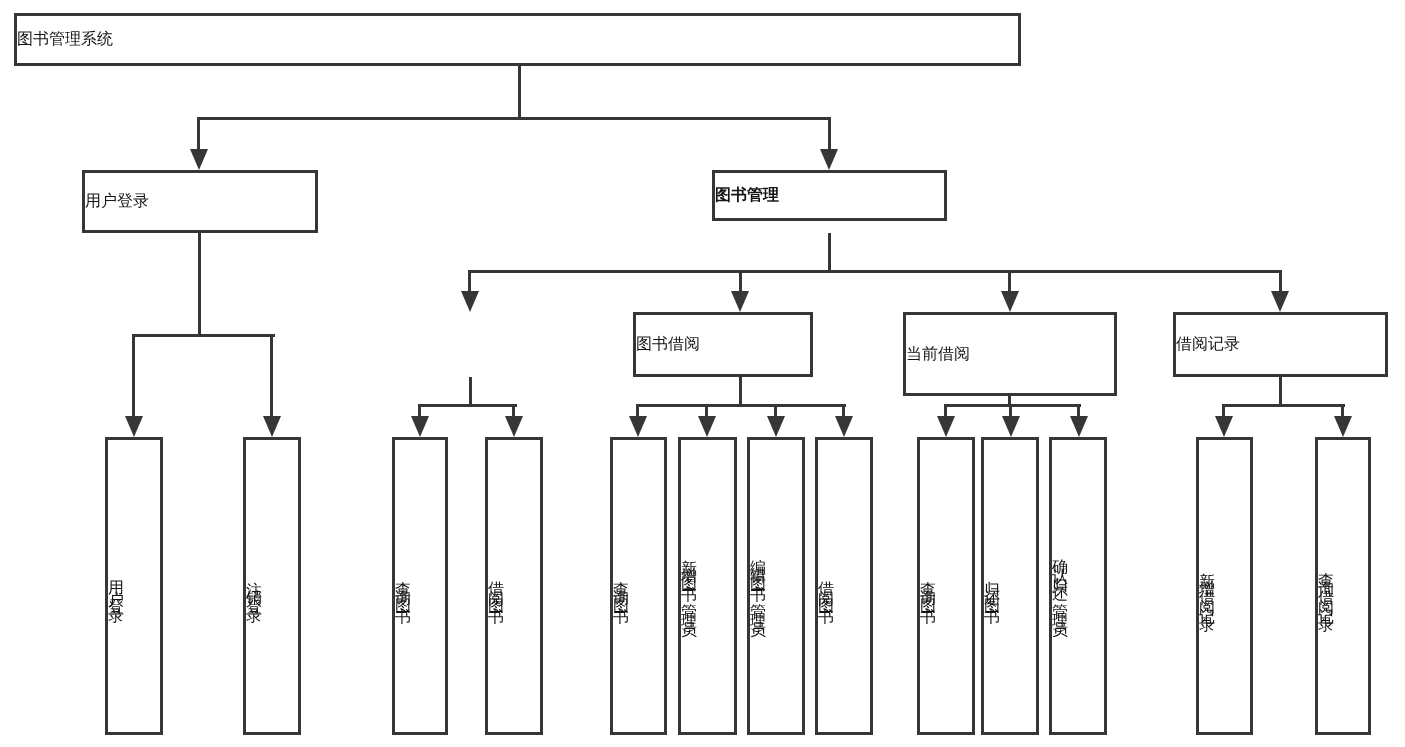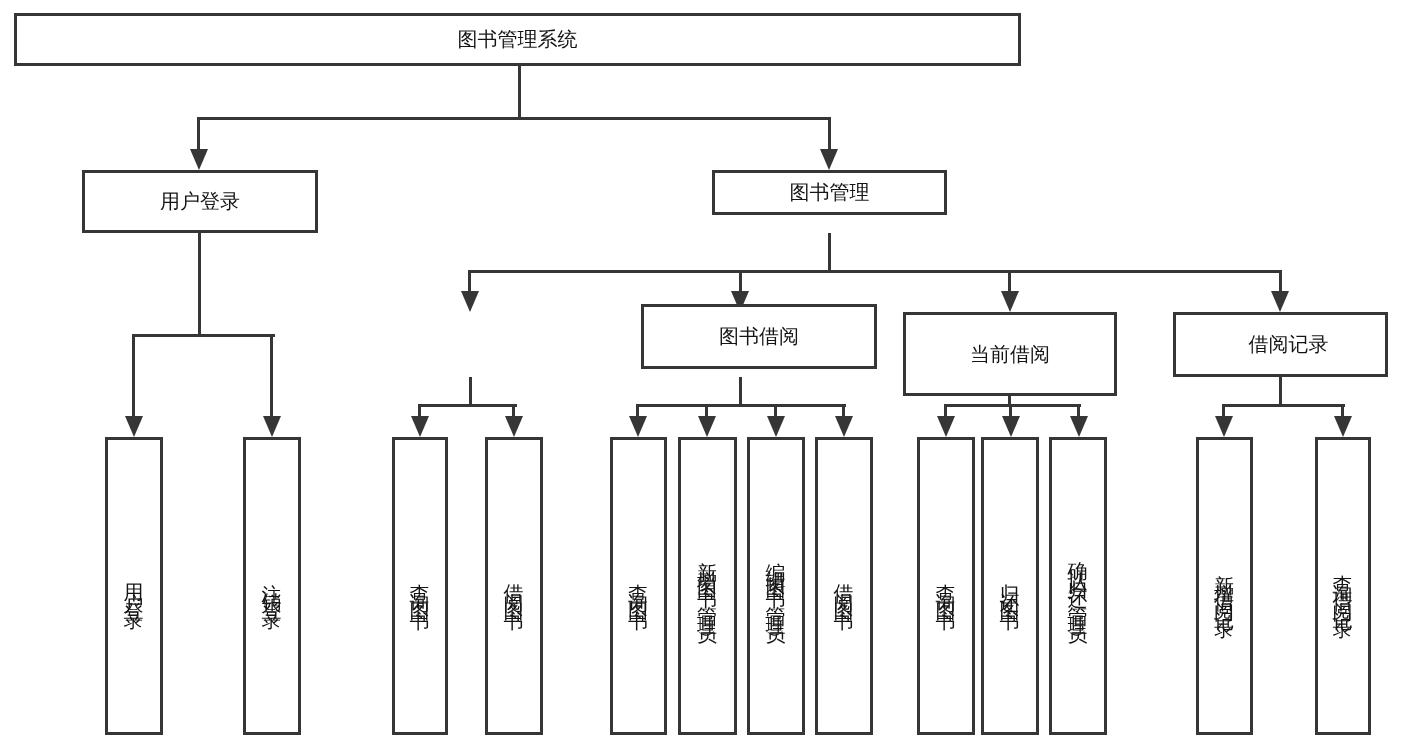--- a/index.html
+++ b/index.html
@@ -12,24 +12,23 @@
   }
   .stage { position:absolute; left:0; top:0; width:1405px; height:747px; }
 
   
   .box {
     position:absolute;
     box-sizing:border-box;
     background:#ffffff;
     border:3px solid #363636;
     color:#141414;
-    font-size:20px;
+    font-size:16px;
     display:flex;
     align-items:center;
-    justify-content:center;
     text-align:center;
     z-index:2;
   }
   .vbox .vtext {
     writing-mode:vertical-lr;
     text-orientation:mixed;
     letter-spacing:9px;
     line-height:1;
   }
 
@@ -42,25 +41,25 @@
     width:0; height:0;
     border-left:9px solid transparent;
     border-right:9px solid transparent;
     border-top:21px solid #363636;
     z-index:1;
   }
 
   
   #n-root           { left:14px;   top:13px;  width:1007px; height:53px; }
   #n-user-login     { left:82px;   top:170px; width:236px;  height:63px; }
-  #n-book-mgmt      { left:712px;  top:170px; width:235px;  height:45px; }
+  #n-book-mgmt      { left:712px;  top:170px; width:235px;  height:51px;font-weight:bold; }
   #n-new-book       { left:363px;  top:312px; width:215px;  height:65px; }
-  #n-book-borrow    { left:633px;  top:304px; width:236px;  height:65px;margin-left:8px; }
+  #n-book-borrow    { left:633px;  top:312px; width:180px;  height:65px; }
   #n-current-borrow { left:903px;  top:312px; width:214px;  height:84px; }
-  #n-borrow-record  { left:1173px; top:312px; width:215px;  height:65px;padding-left:16px; }
+  #n-borrow-record  { left:1173px; top:312px; width:215px;  height:65px; }
 
   .leaf { top:437px; height:298px; }
   #l-user-login     { left:105px;  width:58px; }
   #l-logout         { left:243px;  width:58px; }
   #l-query-a        { left:392px;  width:56px; }
   #l-borrow-a       { left:485px;  width:58px; }
   #l-query-b        { left:610px;  width:57px; }
   #l-add-admin      { left:678px;  width:59px; }
   #l-edit-admin     { left:747px;  width:58px; }
   #l-borrow-b       { left:815px;  width:58px; }

